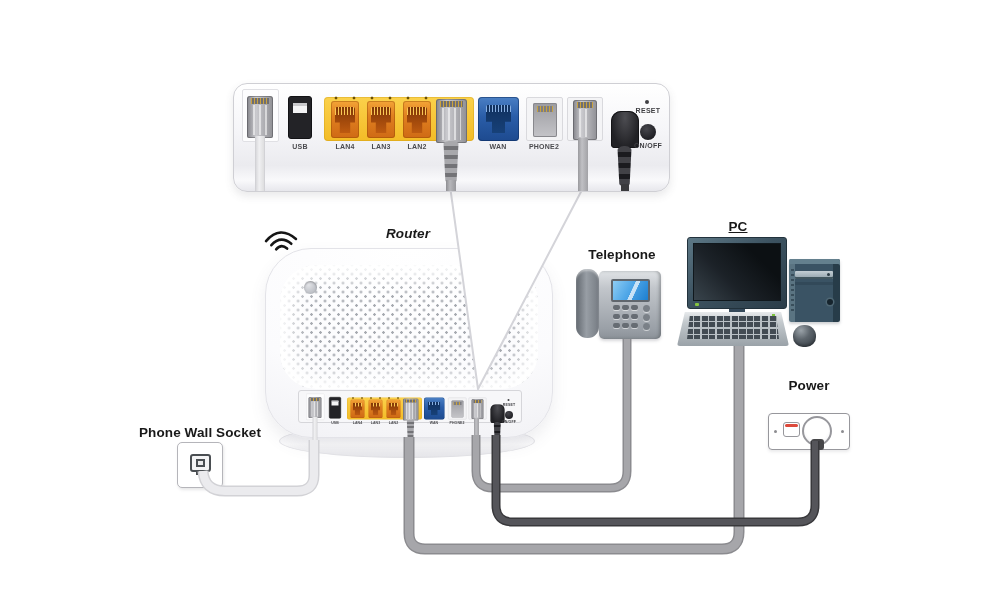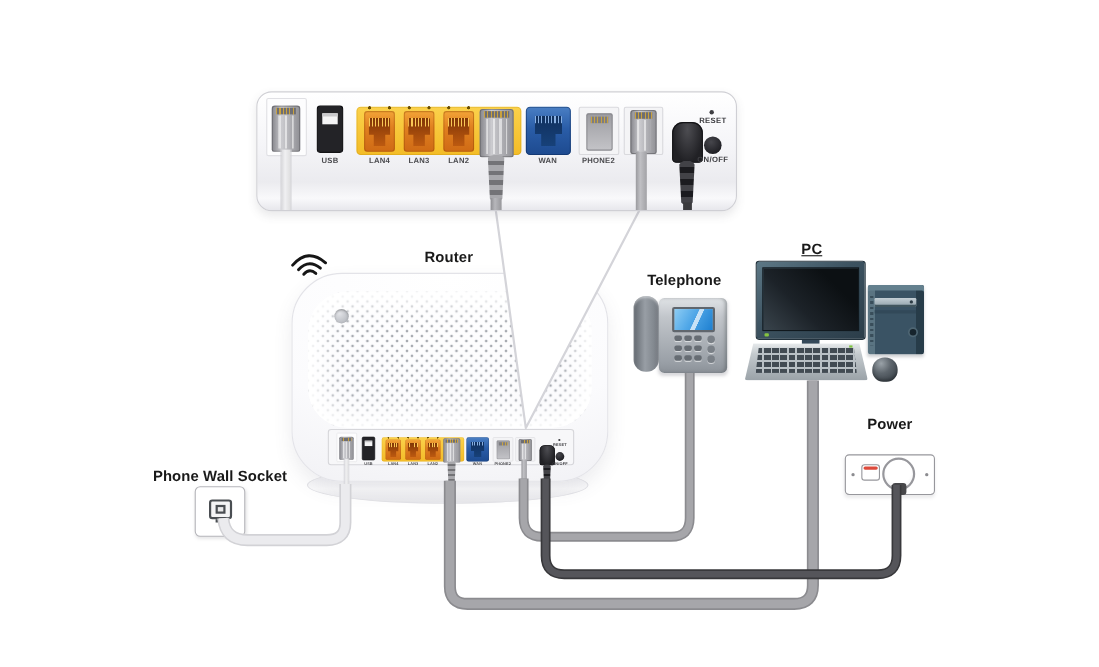--- a/index.html
+++ b/index.html
@@ -2,21 +2,21 @@
 <html><head>
 <meta charset="utf-8">
 <style>
   html,body{margin:0;padding:0;background:#fff;}
   .scene{position:relative;width:999px;height:606px;background:#fff;overflow:hidden;
          font-family:"Liberation Sans",sans-serif;}
   .scene *{box-sizing:border-box;}
 
   
   .dlabel{position:absolute;font-size:13.5px;font-weight:600;color:#191919;text-align:center;letter-spacing:.1px;}
-  .lbl-router{left:358px;top:226px;width:100px;}
+  .lbl-router{left:358px;top:226px;width:100px;font-style:italic;}
   .lbl-phone{left:577px;top:247px;width:90px;}
   .lbl-pc{left:710px;top:219px;width:56px;text-decoration:underline;}
   .lbl-power{left:768px;top:378px;width:82px;}
   .lbl-wall{left:120px;top:425px;width:160px;}
 
   
   .router-stand{position:absolute;left:279px;top:424px;width:256px;height:34px;border-radius:50%;
     background:linear-gradient(180deg,#ededf1 0%,#fafafb 60%,#e6e6ea 100%);border:1px solid #e2e2e6;}
   .router-body{position:absolute;left:265px;top:248px;width:288px;height:190px;border-radius:46px;
     background:radial-gradient(130% 130% at 50% 0%,#ffffff 0%,#fbfbfd 55%,#ededf1 100%);

